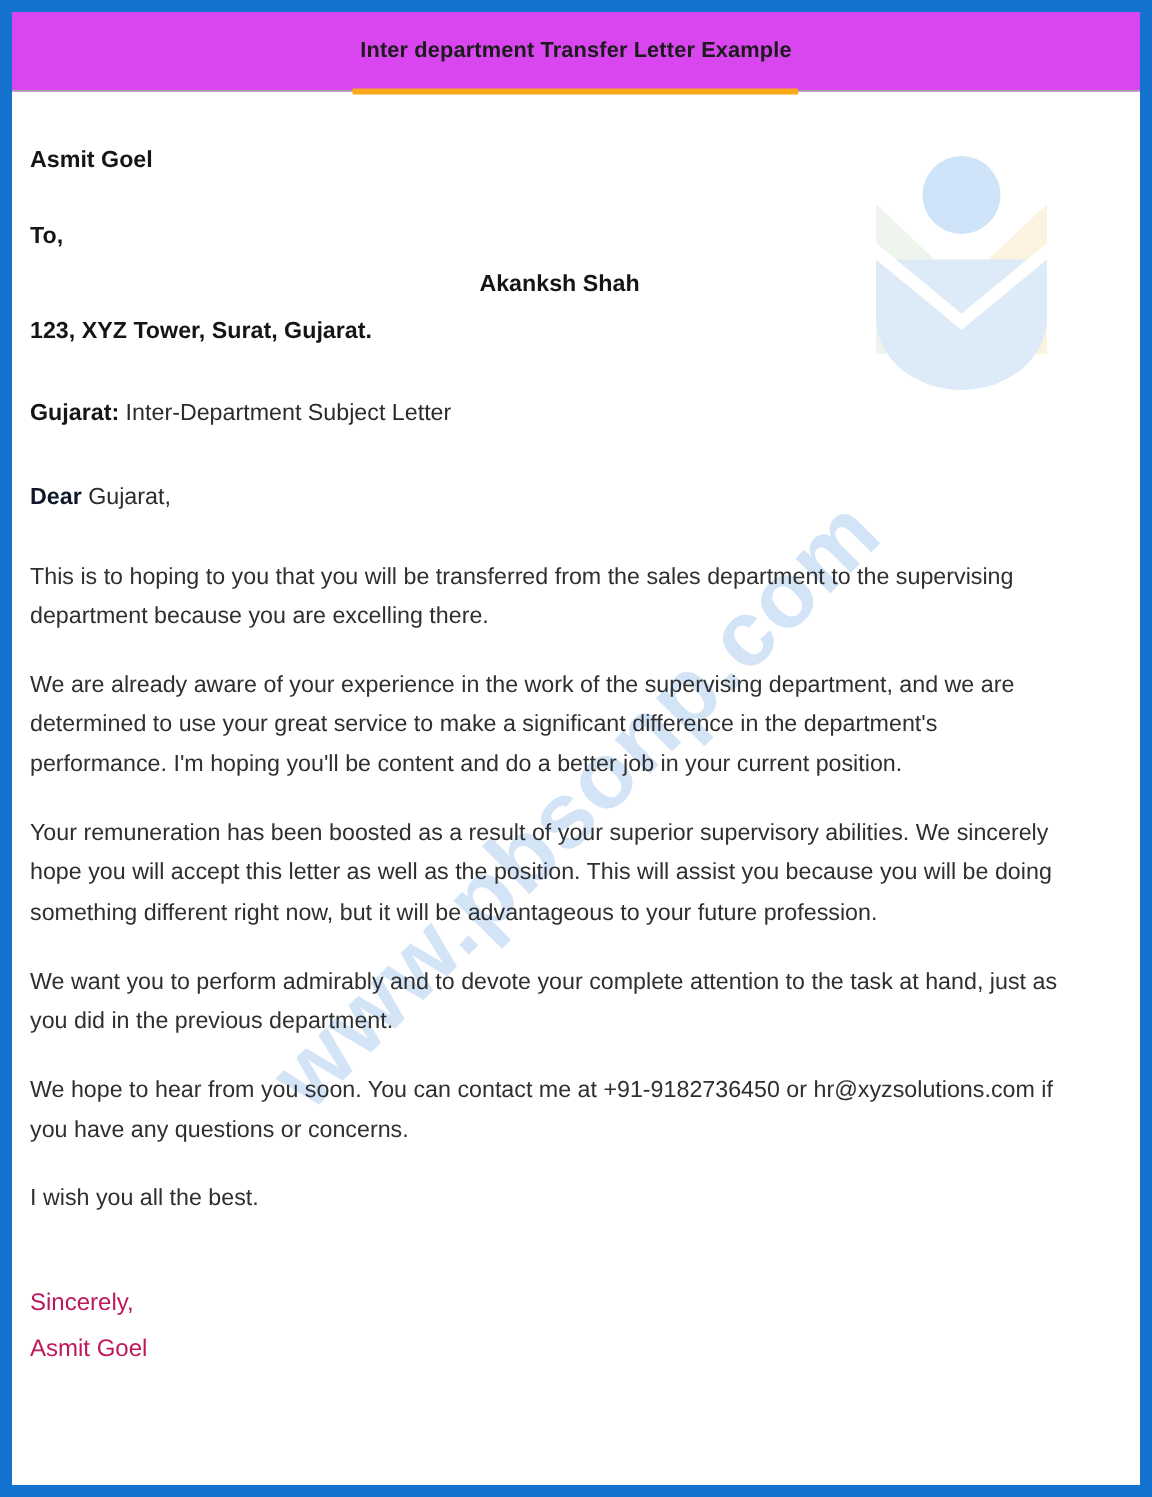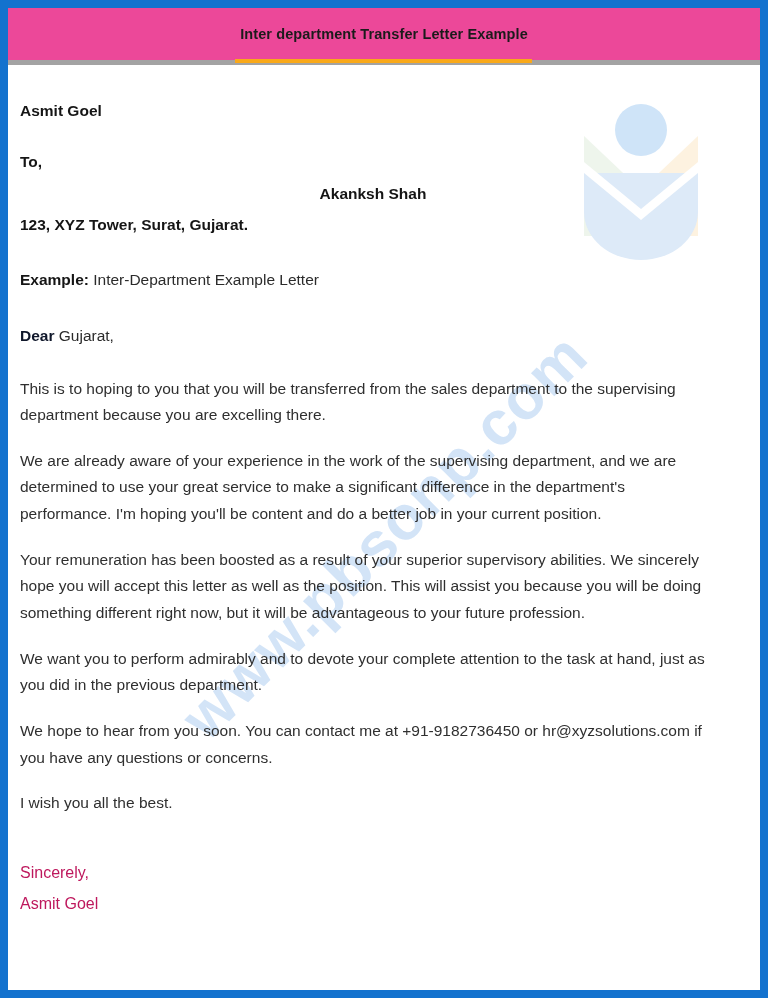--- a/index.html
+++ b/index.html
@@ -22,22 +22,22 @@
     height: 998px;
     border: 8px solid #1372ce;
     background: #ffffff;
     overflow: hidden;
   }
 
   
   .header {
     position: relative;
     height: 52px;
-    background: #ec4899;
-    border-bottom: 5px solid #a3a3a3;
+    background: #d946ef;
+    border-bottom: 1px solid #a3a3a3;
     display: flex;
     align-items: center;
     justify-content: center;
   }
 
   .header-title {
     font-size: 14.5px;
     font-weight: bold;
     color: #1b1b1b;
     letter-spacing: 0.1px;
@@ -186,21 +186,21 @@
 
     <p class="b-line sender-name">Asmit Goel</p>
 
     <p class="b-line to-label">To,</p>
 
     <p class="b-line recipient-name">Akanksh Shah</p>
 
     <p class="b-line recipient-address">123, XYZ Tower, Surat, Gujarat.</p>
 
     <p class="subject-line">
-      <span class="lbl">Example:</span><span> Inter-Department Example Letter</span>
+      <span class="lbl">Gujarat:</span><span> Inter-Department Subject Letter</span>
     </p>
 
     <p class="salutation">
       <span class="lbl">Dear</span><span> Gujarat,</span>
     </p>
 
     <p class="body-para">This is to hoping to you that you will be transferred from the sales department to the supervising department because you are excelling there.</p>
 
     <p class="body-para">We are already aware of your experience in the work of the supervising department, and we are determined to use your great service to make a significant difference in the department's performance. I'm hoping you'll be content and do a better job in your current position.</p>
 

